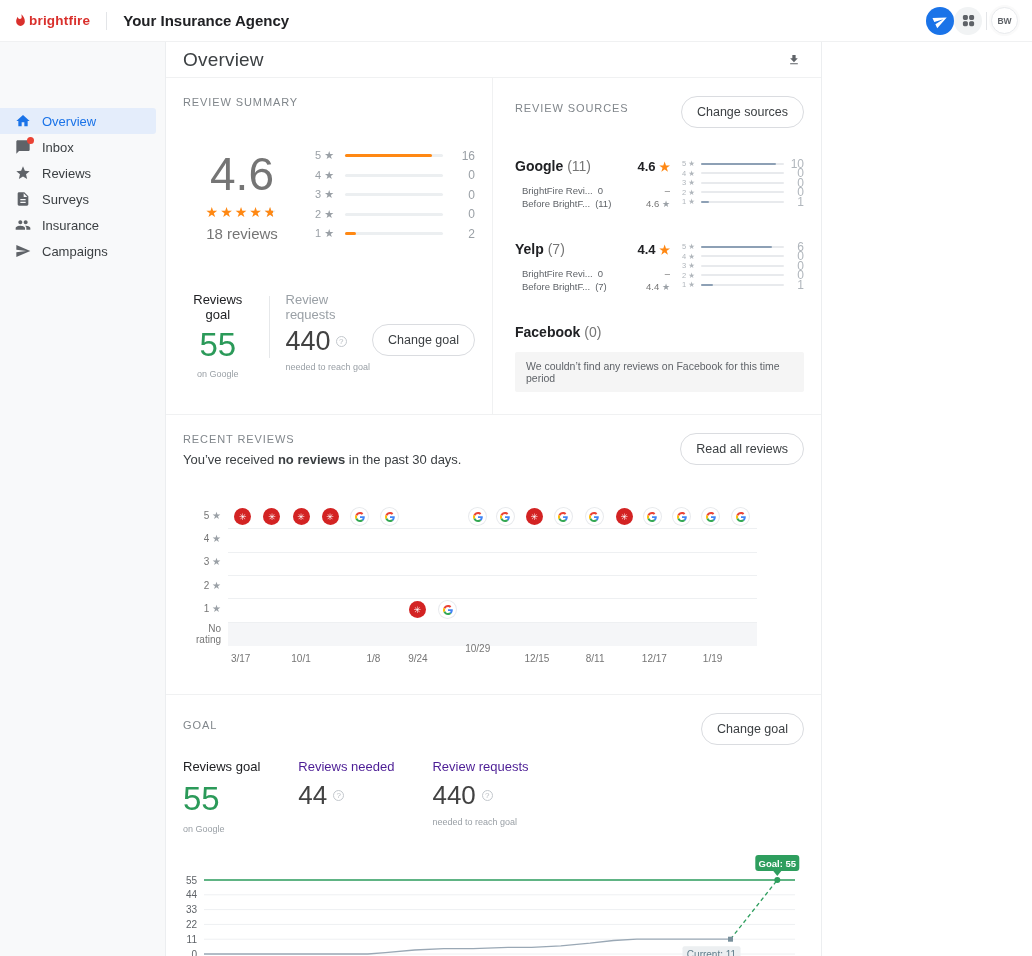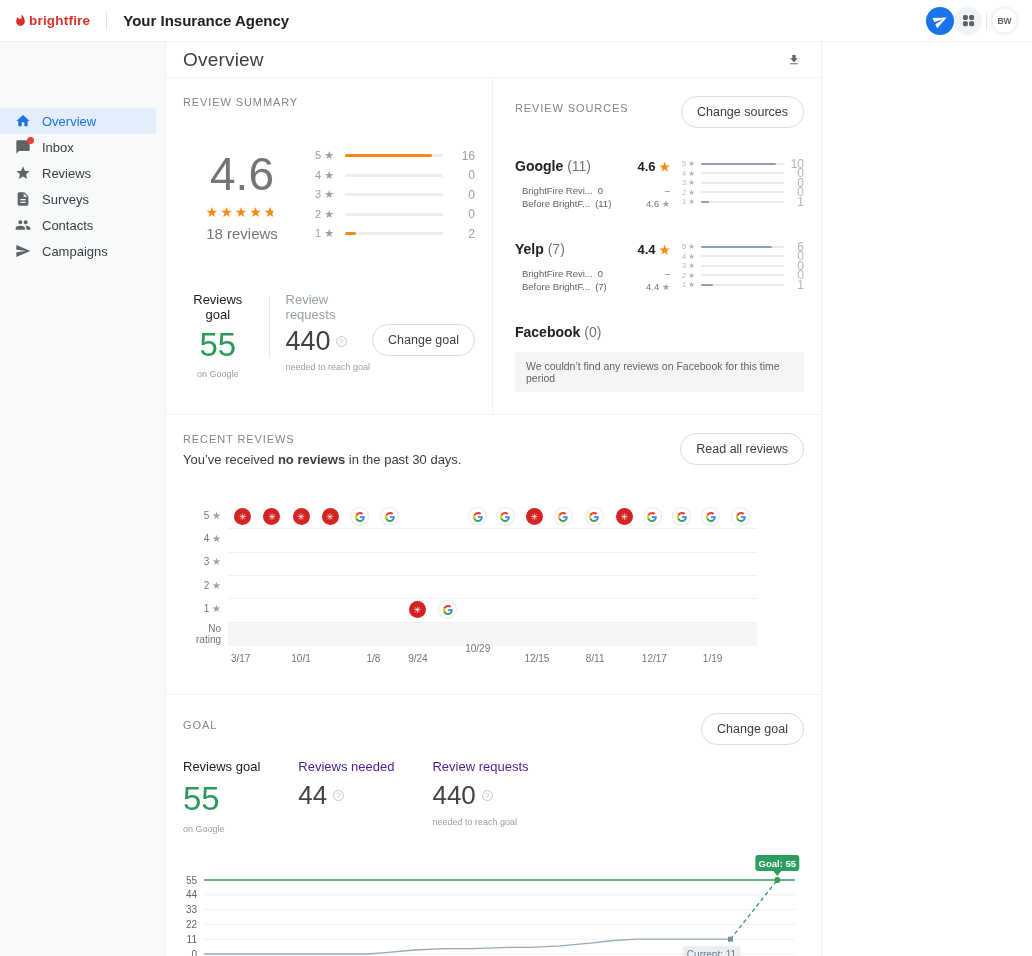--- a/index.html
+++ b/index.html
@@ -197,21 +197,21 @@
           </svg>
         </span>
         <span>Surveys</span>
       </div>
       <div class="side-item">
         <span class="s-icon">
           <svg viewBox="0 0 24 24">
             <path d="M16 11c1.66 0 2.99-1.34 2.99-3S17.66 5 16 5s-3 1.34-3 3 1.34 3 3 3zm-8 0c1.66 0 2.99-1.34 2.99-3S9.66 5 8 5 5 6.34 5 8s1.34 3 3 3zm0 2c-2.33 0-7 1.17-7 3.5V19h14v-2.5C15 14.17 10.33 13 8 13zm8 0c-.29 0-.62.02-.97.05 1.16.84 1.97 1.97 1.97 3.45V19h6v-2.5c0-2.33-4.67-3.5-7-3.5z"></path>
           </svg>
         </span>
-        <span>Contacts</span>
+        <span>Insurance</span>
       </div>
       <div class="side-item">
         <span class="s-icon">
           <svg viewBox="0 0 24 24">
             <path d="M2.01 21L23 12 2.01 3 2 10l15 2-15 2z"></path>
           </svg>
         </span>
         <span>Campaigns</span>
       </div>
     </nav>

